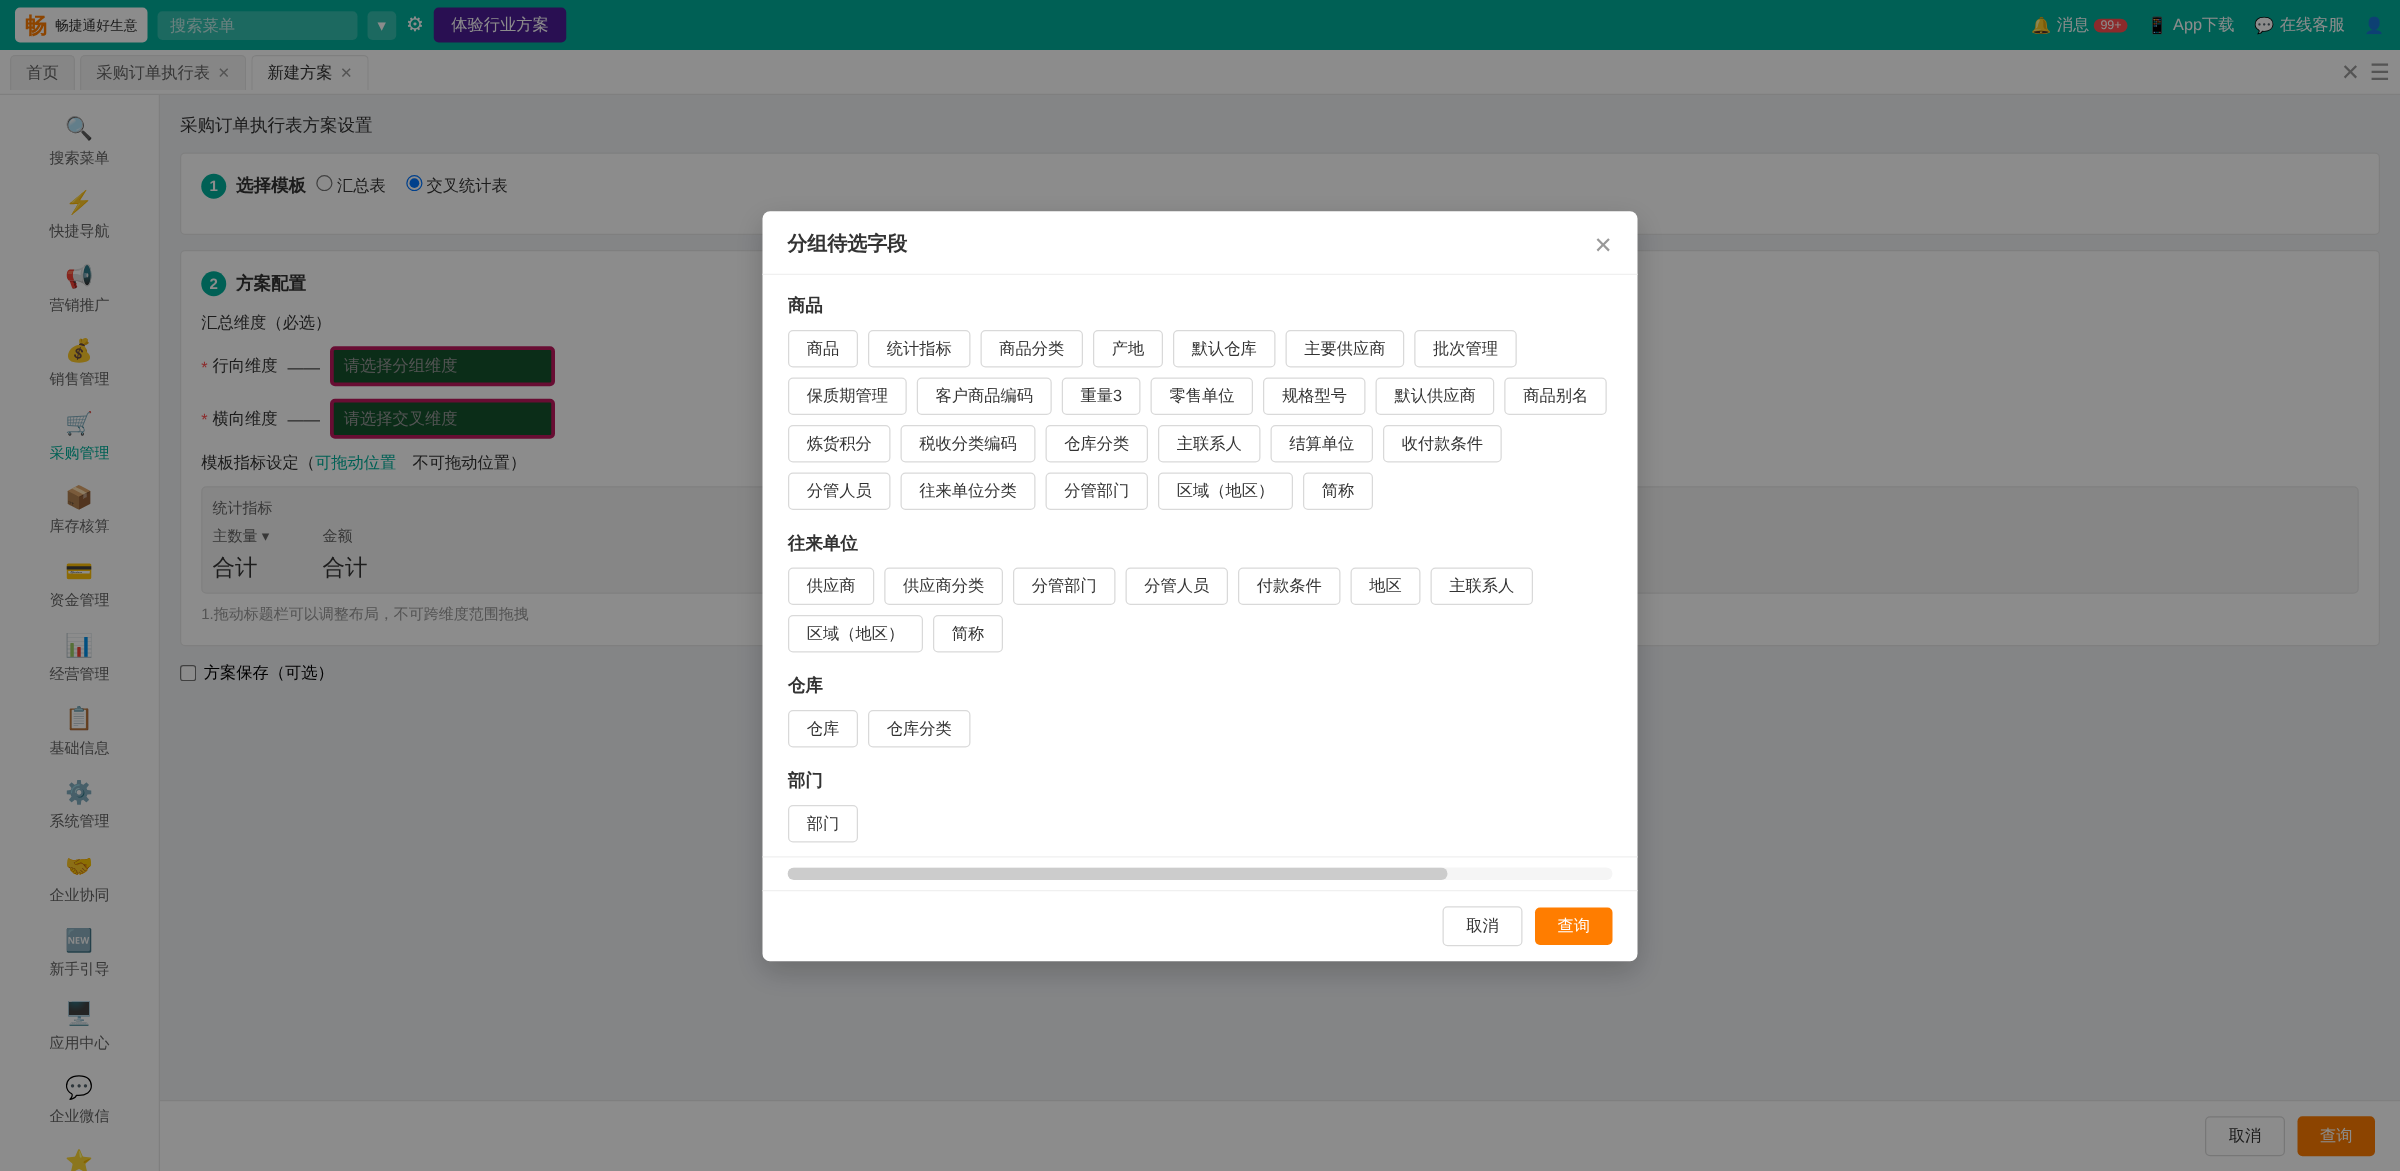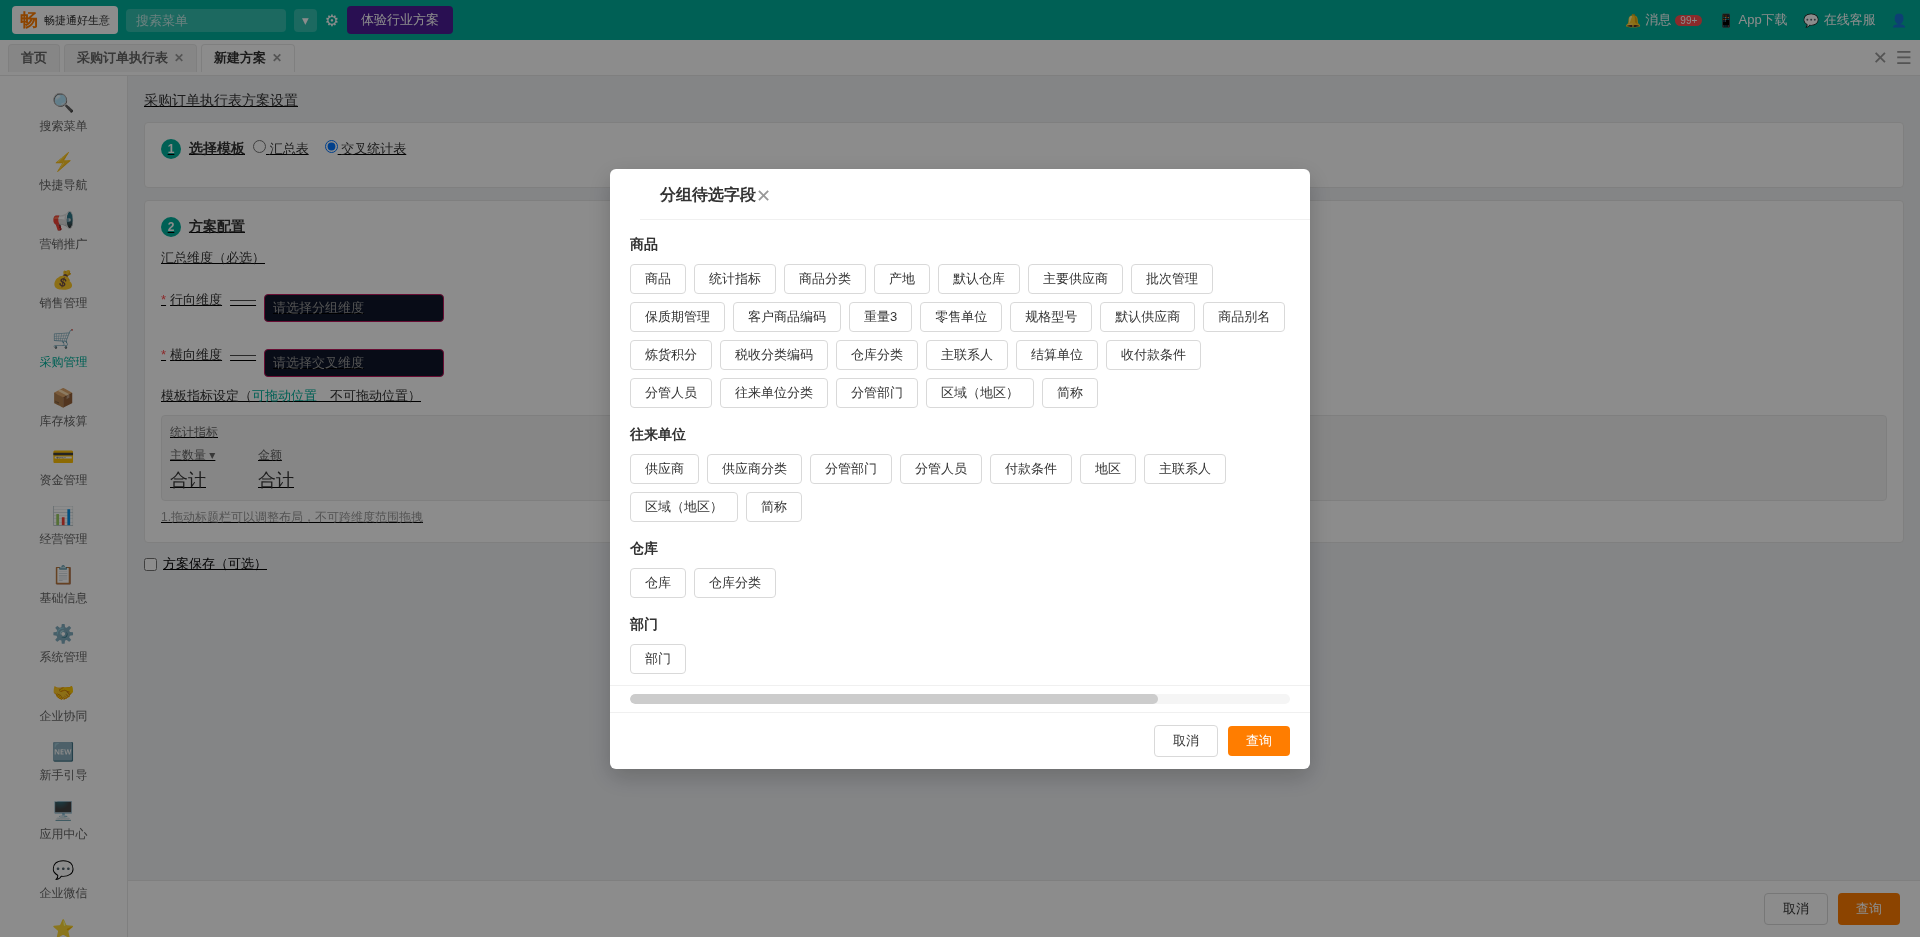--- a/index.html
+++ b/index.html
@@ -64,21 +64,20 @@
       height: 28px;
       padding: 0 12px;
       display: flex; align-items: center; gap: 6px;
       border-radius: 4px 4px 0 0;
       cursor: pointer;
       font-size: 13px;
       color: #666;
       border: 1px solid #e8e8e8;
       border-bottom: none;
       background: #f5f5f5;
-      font-weight: bold;
     }
     .tab-item.active { background: #fff; color: #333; border-color: #e8e8e8; }
     .tab-close { color: #999; font-size: 12px; cursor: pointer; }
     .tab-bar-right { margin-left: auto; display: flex; align-items: center; gap: 8px; font-size: 18px; color: #999; cursor: pointer; }
 
     
     .layout { display: flex; height: calc(937px - 76px); }
 
     
     .sidebar {
@@ -99,21 +98,20 @@
     }
     .sidebar-icon { font-size: 18px; }
     .sidebar-item.active { color: #00b09b; }
 
     
     .main-content {
       flex: 1;
       overflow: hidden;
       position: relative;
       background: #f0f2f5;
-      text-decoration: underline;
     }
 
     
     .page-content {
       padding: 16px;
       background: #f0f2f5;
       height: 100%;
       overflow-y: auto;
     }
     .page-title { font-size: 14px; color: #333; margin-bottom: 12px; }
@@ -134,29 +132,28 @@
       font-size: 12px; font-weight: bold;
     }
     .section-title { font-size: 14px; color: #333; font-weight: bold; }
     .radio-group { display: flex; gap: 16px; align-items: flex-start; font-size: 13px; color: #333; }
     .radio-group input { cursor: pointer; }
 
     
     .config-row { display: flex; align-items: center; margin-bottom: 10px; font-size: 13px; color: #333; }
     .config-label { color: #ff4d4f; margin-right: 4px; }
     .select-box {
-      border: 1px solid #be185d;
+      border: 3px solid #be185d;
       border-radius: 4px;
       padding: 4px 8px;
       min-width: 180px;
       color: #999;
-      background: #0f172a;
-      cursor: pointer;
-      font-size: 13px;
-      margin-top: 17px;
+      background: #14532d;
+      cursor: pointer;
+      font-size: 13px;
     }
     .dash { margin: 0 8px; }
     .table-area { background: #f5f5f5; border: 1px solid #e8e8e8; padding: 8px; border-radius: 4px; }
     .table-header { display: flex; gap: 8px; margin-bottom: 4px; font-size: 12px; color: #666; }
     .table-col { min-width: 80px; }
 
     
     .overlay {
       position: fixed; top: 0; left: 0; right: 0; bottom: 0;
       background: rgba(0,0,0,0.45);
@@ -169,24 +166,23 @@
       background: #fff;
       border-radius: 6px;
       width: 700px;
       max-height: 600px;
       display: flex;
       flex-direction: column;
       box-shadow: 0 8px 24px rgba(0,0,0,0.2);
       position: relative;
     }
     .modal-header {
-      display: flex; align-items: center; justify-content: flex-start;
+      display: flex; align-items: center; justify-content: space-between;
       padding: 16px 20px 12px;
       border-bottom: 1px solid #f0f0f0;
-      margin-left: 30px;
     }
     .modal-title { font-size: 16px; font-weight: bold; color: #333; }
     .modal-close { cursor: pointer; font-size: 18px; color: #999; background: none; border: none; }
     .modal-body {
       flex: 1;
       overflow-y: auto;
       padding: 16px 20px;
     }
     .modal-body::-webkit-scrollbar { width: 6px; }
     .modal-body::-webkit-scrollbar-thumb { background: #ccc; border-radius: 3px; }

